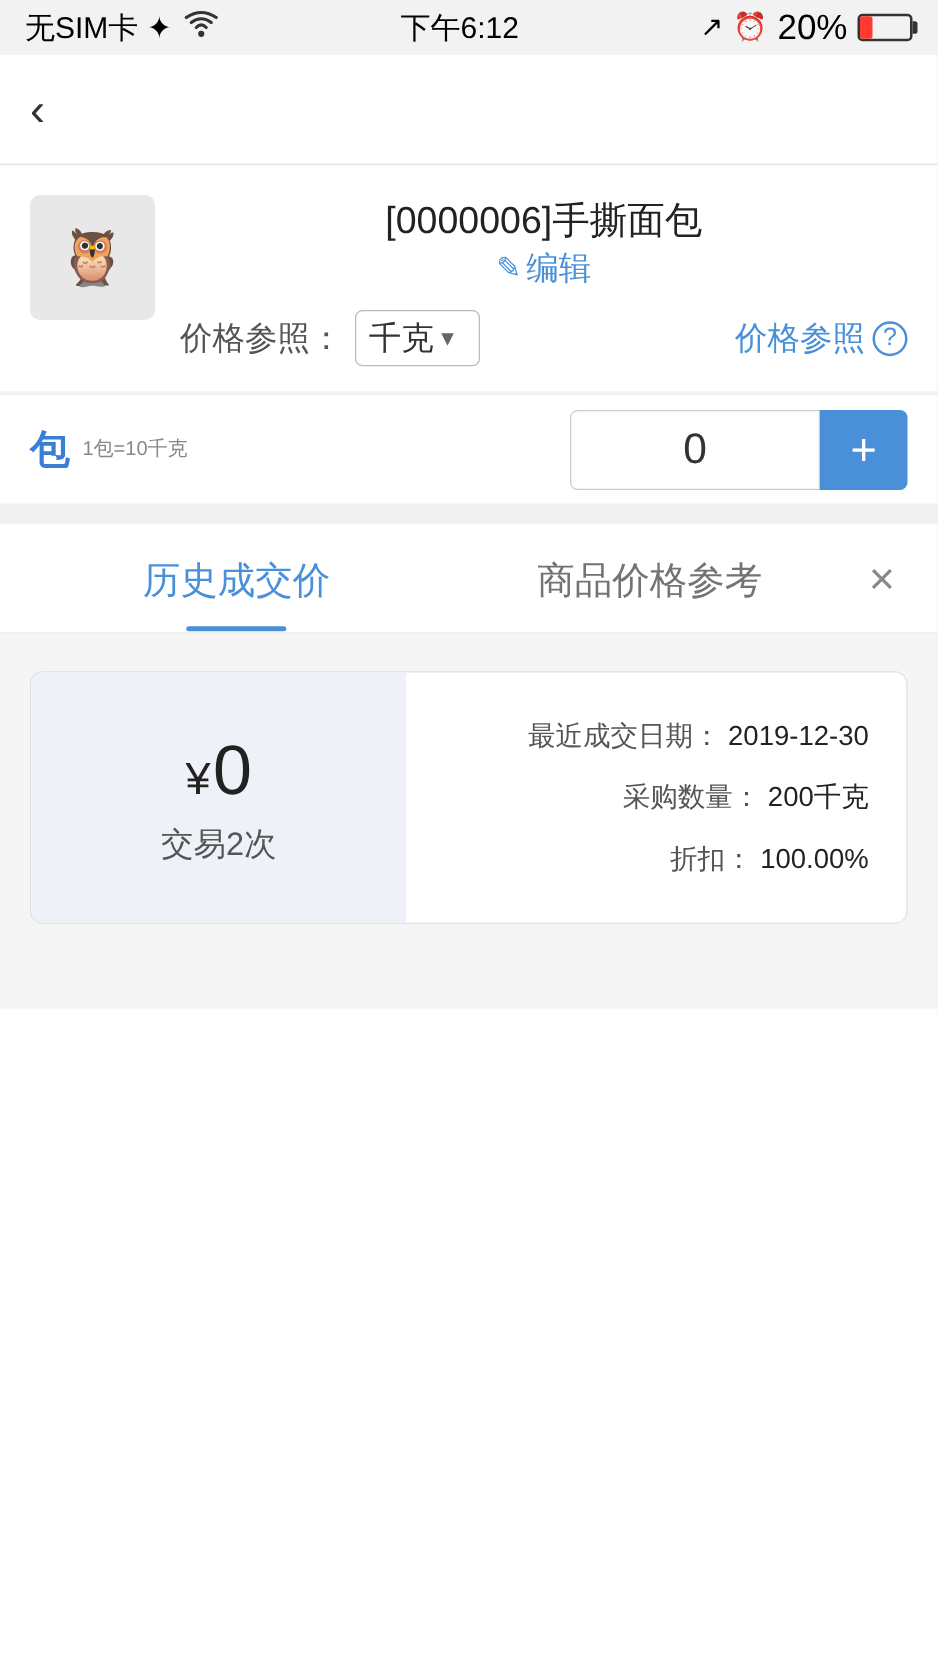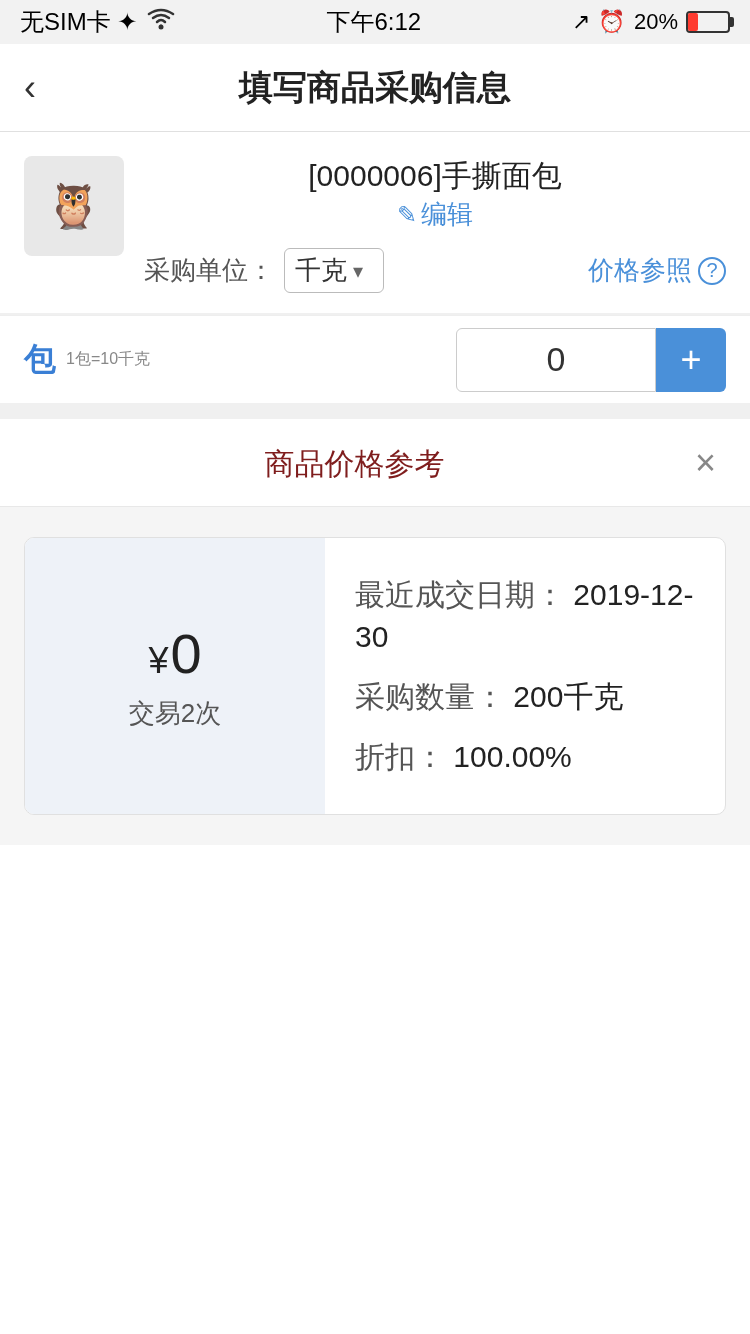--- a/index.html
+++ b/index.html
@@ -256,21 +256,21 @@
       border-bottom: 1px solid #e8e8e8;
       padding: 0 24px;
       position: relative;
       height: 88px;
     }
     .tab-item {
       flex: 1;
       text-align: center;
       font-size: 30px;
       padding: 24px 0 20px;
-      color: #7f1d1d;
+      color: #737373;
       cursor: pointer;
       position: relative;
     }
     .tab-item.active {
       color: #4a90d9;
       font-weight: 500;
     }
     .tab-item.active::after {
       content: '';
       position: absolute;
@@ -328,23 +328,24 @@
       margin-top: 10px;
     }
     .price-right {
       flex: 1;
       padding: 36px 30px;
       display: flex;
       flex-direction: column;
       gap: 18px;
     }
     .price-detail-row {
-      font-size: 30px;
+      font-size: 22px;
       color: #333;
       line-height: 1.4;
+      text-align: right;
     }
     .detail-label {
       color: #555;
     }
     .detail-value {
       color: #222;
     }
 
     
     .rest-area {
@@ -366,49 +367,48 @@
         <path d="M6 10 Q14 4 22 10" stroke="#333" stroke-width="2.5" stroke-linecap="round" fill="none"></path>
         <path d="M2 6 Q14 -2 26 6" stroke="#333" stroke-width="2.5" stroke-linecap="round" fill="none"></path>
         <circle cx="14" cy="19" r="2.5" fill="#333"></circle>
       </svg>
     </span>
   </div>
   <div class="status-center">下午6:12</div>
   <div class="status-right">
     <span style="font-size:22px;">↗</span>
     <span style="font-size:22px;">⏰</span>
-    <span style="font-size:22px;">20%</span>
+    <span style="font-size:28px;">20%</span>
     <span class="battery-icon">
       <span class="battery-fill"></span>
     </span>
   </div>
 </div>
 
 <div class="nav-bar">
   <div class="nav-back">‹</div>
-  <div class="nav-title">填写商品采购信息</div>
 </div>
 
 <div class="product-card">
   <div class="product-thumb">
     <span class="owl-icon">🦉</span>
   </div>
   <div class="product-info">
     <div class="product-header">
       <span class="product-name">
         <span>[0000006]</span><span>手撕面包</span>
       </span>
       <span class="edit-btn">
         <span class="edit-icon">✎</span>
         <span>编辑</span>
       </span>
     </div>
     <div class="product-unit-row">
       <div class="unit-label">
-        <span>采购单位：</span>
+        <span>价格参照：</span>
         <div class="unit-select">
           <span class="unit-select-text">千克</span>
           <span class="unit-arrow">▾</span>
         </div>
       </div>
       <div class="price-ref">
         <span>价格参照</span>
         <span class="price-ref-icon">?</span>
       </div>
     </div>
@@ -426,20 +426,23 @@
     </div>
     <div class="qty-plus-btn">
       <span>+</span>
     </div>
   </div>
 </div>
 
 <div class="section-divider"></div>
 
 <div class="tab-bar">
+  <div class="tab-item active">
+    <span>历史成交价</span>
+  </div>
   <div class="tab-item">
     <span>商品价格参考</span>
   </div>
   <span class="tab-close">×</span>
 </div>
 
 <div class="history-content">
   <div class="price-card">
     <div class="price-left">
       <div class="price-amount">

